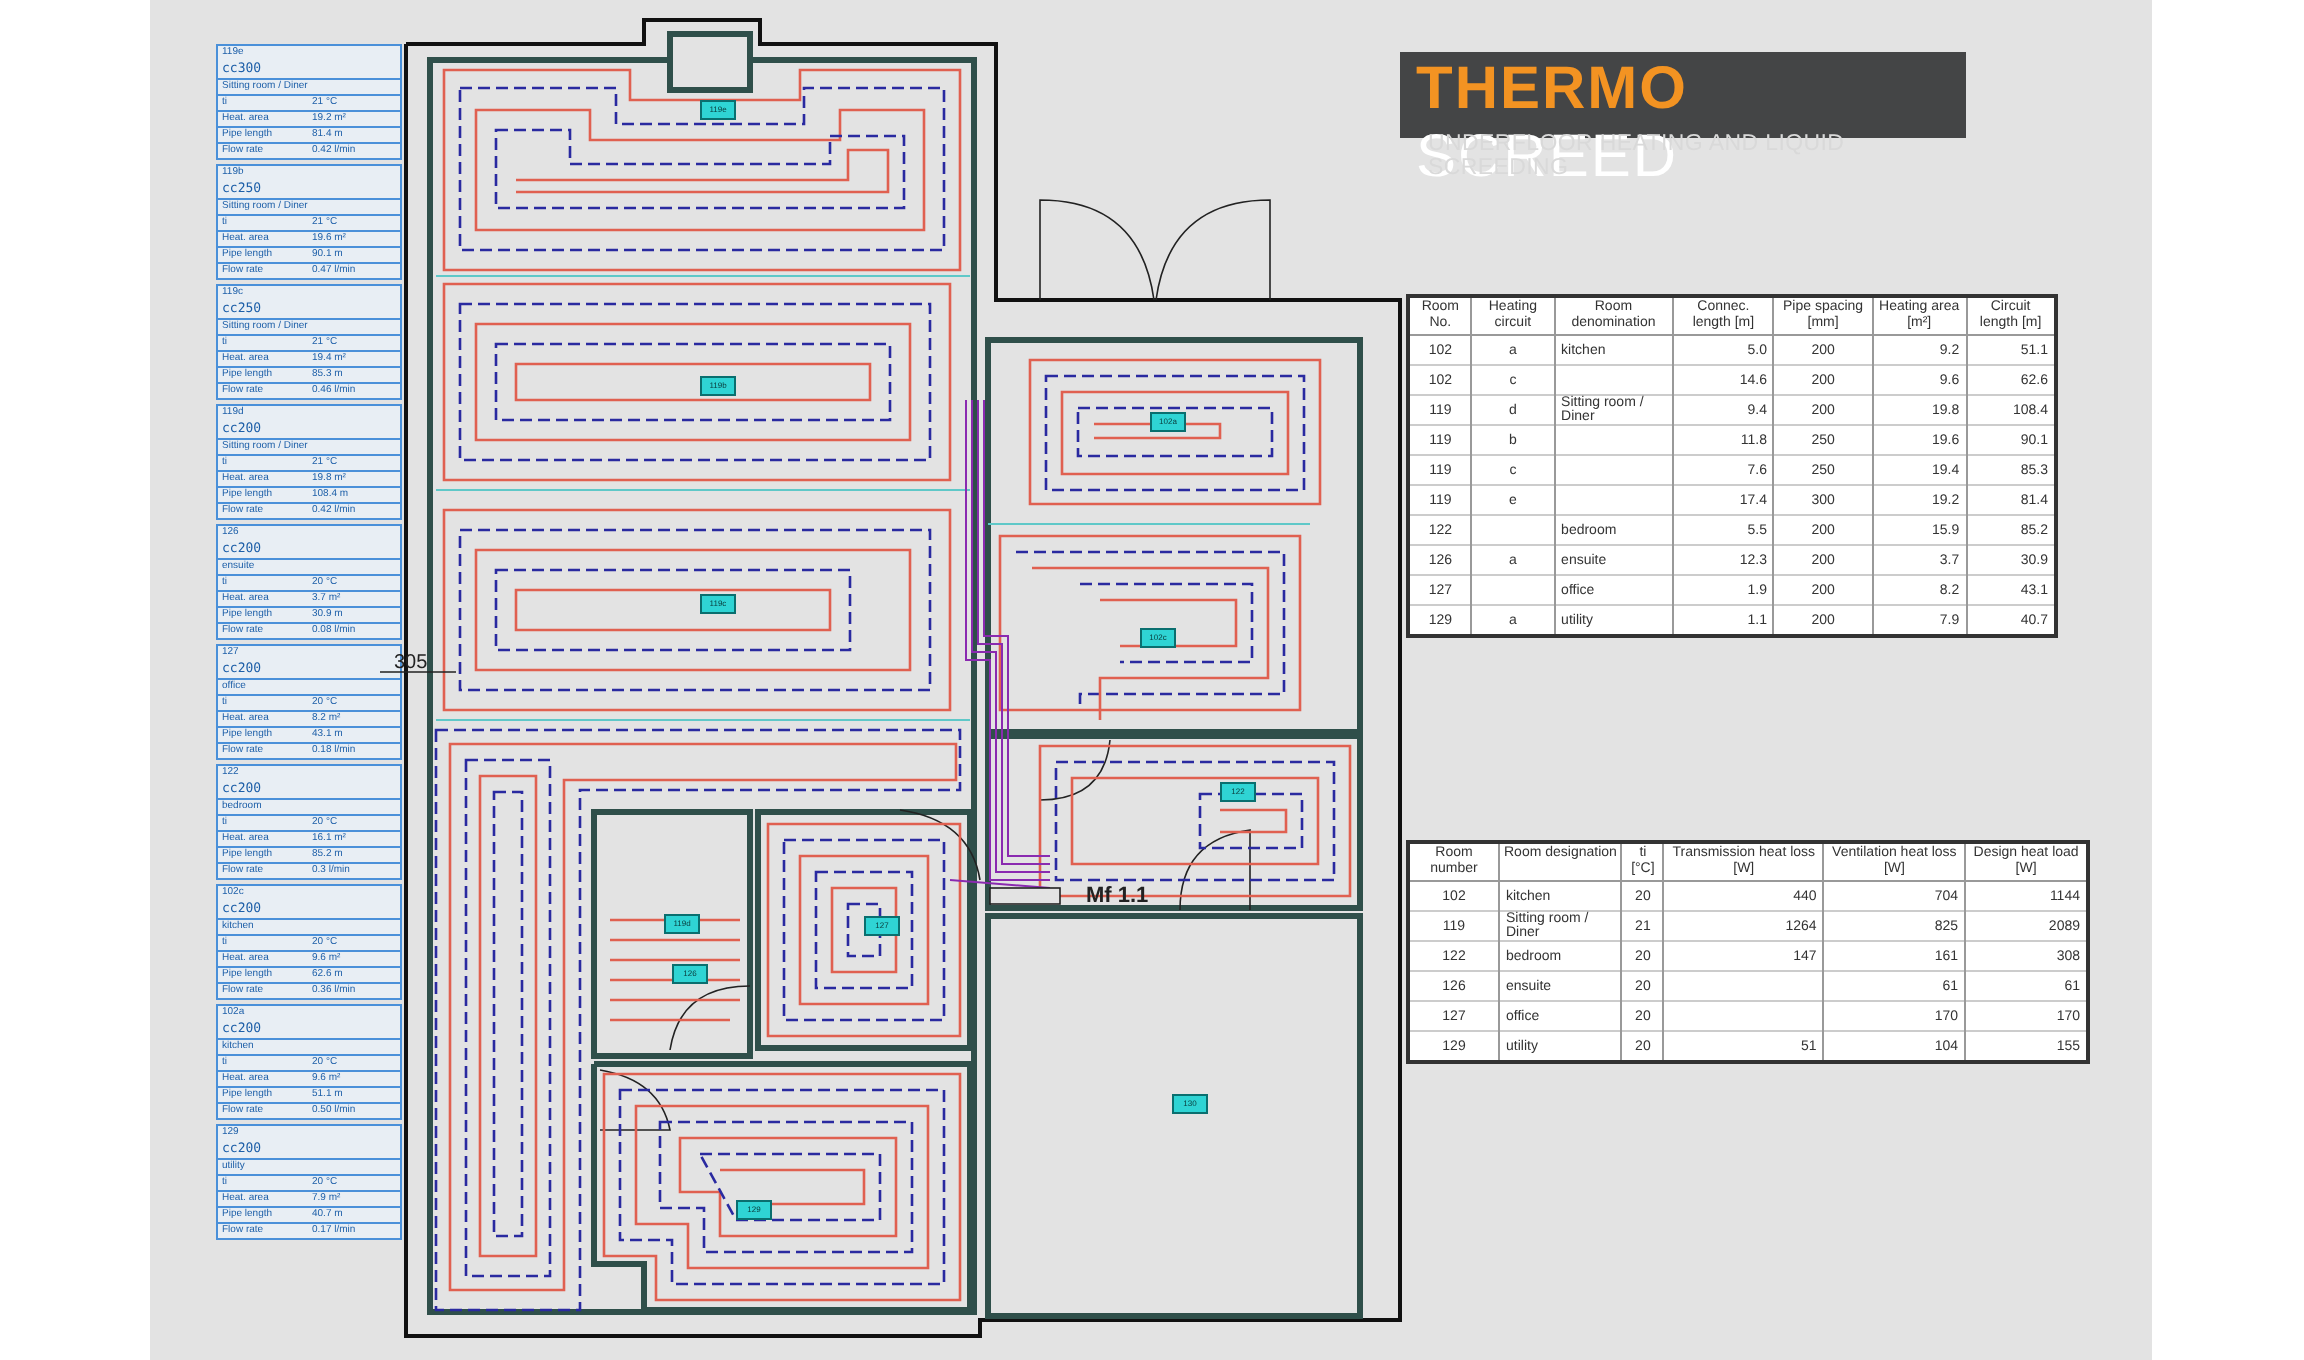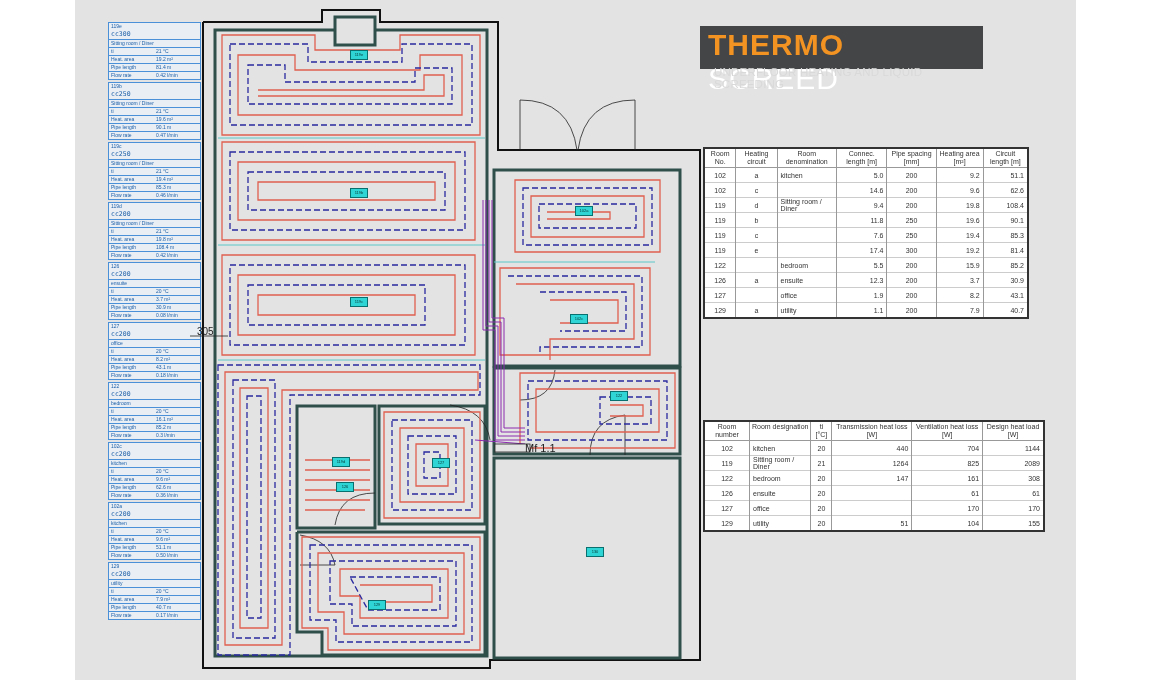--- a/index.html
+++ b/index.html
@@ -18,21 +18,21 @@
   .logo .t1 { position:absolute; left:8px; top:2px; font-size:30px; font-weight:bold; letter-spacing:1px; }
   .logo .t1 .o { color:#f39322; }
   .logo .t1 .w { color:#ffffff; font-weight:normal; }
   .logo .t2 { position:absolute; left:14px; top:40px; font-size:11.5px; color:#d9d9d9; letter-spacing:0.2px; }
   
   table.dt { position:absolute; border-collapse:collapse; background:#fff; border:2px solid #333; font-size:7px; color:#333; }
   table.dt th { font-weight:normal; border:1px solid #999; padding:1px 2px; text-align:center; vertical-align:top; line-height:8px; }
   table.dt td { border-left:1px solid #999; border-right:1px solid #999; border-top:1px solid #ccc; padding:0 3px; height:14px; }
   .c { text-align:center; } .r { text-align:right; } .l { text-align:left; }
   .plan { position:absolute; left:0; top:0; }
-  .mf { position:absolute; left:505px; top:442px; font-size:11px; font-weight:normal; color:#222;padding-left:20px; }
+  .mf { position:absolute; left:523px; top:442px; font-size:11px; font-weight:bold; color:#222;padding-left:20px; }
   .dim { position:absolute; left:197px; top:326px; font-size:10px; color:#222; }
   .tag { position:absolute; background:#2fd4d4; border:1px solid #0a6f6f; width:16px; height:8px; font-size:4px; line-height:8px; text-align:center; color:#0a4040; }
 </style>
 </head>
 <body>
 
 <div class="canvas"></div>
 
 <div class="cards" id="cards">
     <div class="card">

